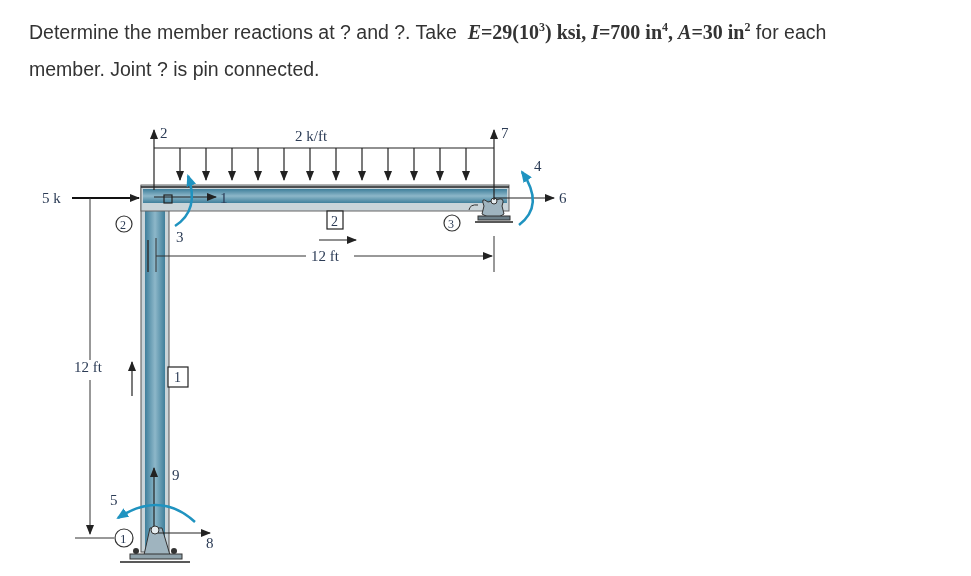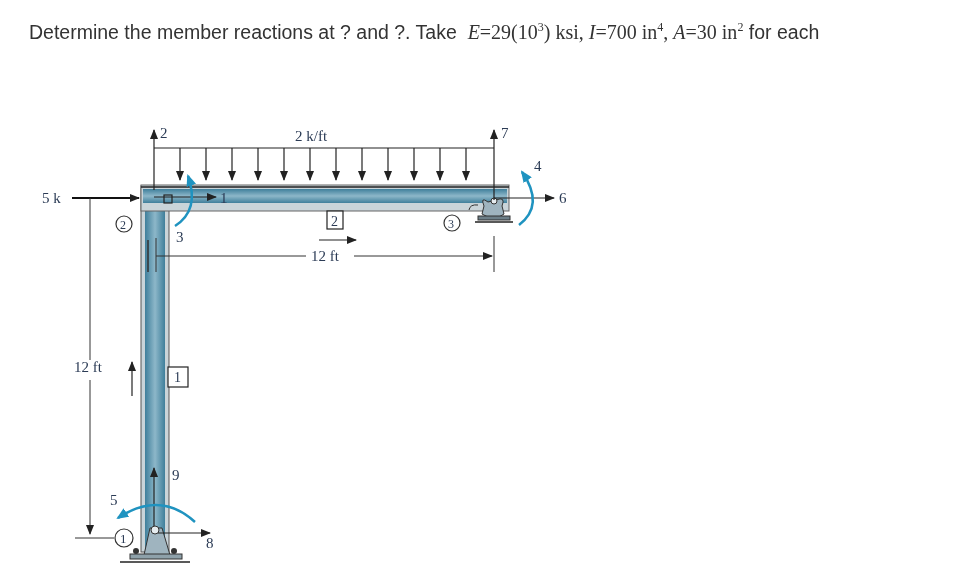--- a/index.html
+++ b/index.html
@@ -1,31 +1,32 @@
 <!DOCTYPE html>
 <html><head>
   <meta charset="utf-8">
   <style>
     html, body { margin: 0; padding: 0; background: #ffffff; }
     body { width: 971px; height: 576px; position: relative; overflow: hidden; font-family: "Liberation Sans", sans-serif; }
     .problem { position: absolute; left: 29px; top: 14px; width: 940px; color: #333333; font-size: 19.5px; line-height: 37px; }
-    .problem .math { font-family: "Liberation Serif", serif; font-size: 20px; color: #333; }
+    .problem .math { font-family: "Liberation Serif", serif; font-size: 20px; color: #333; font-weight: bold; }
     .problem .math i { font-style: italic; }
     .problem sup { font-size: 12px; line-height: 0; }
     .diagram { position: absolute; left: 0; top: 0; width: 971px; height: 576px; }
     .lbl { font-family: "Liberation Serif", serif; }
   </style>
 </head>
 <body>
 
 <div class="problem">
   <div>
     <span>Determine the member reactions at ? and ?. Take</span>
     &nbsp;<span class="math"><i>E</i><span>=29(10</span><sup>3</sup><span>) ksi, </span><i>I</i><span>=700 in</span><sup>4</sup><span>, </span><i>A</i><span>=30 in</span><sup>2</sup></span><span> for each</span>
   </div>
+  <div>member. Joint ? is pin connected.</div>
 </div>
 
 <svg class="diagram" width="971" height="576" viewBox="0 0 971 576" xmlns="http://www.w3.org/2000/svg">
   <defs>
     <linearGradient id="beamGrad" x1="0" y1="0" x2="1" y2="0">
       <stop offset="0" stop-color="#3f7f9b"></stop>
       <stop offset="0.5" stop-color="#8db7c9"></stop>
       <stop offset="1" stop-color="#3f7f9b"></stop>
     </linearGradient>
     <linearGradient id="colGrad" x1="0" y1="0" x2="0" y2="1">

